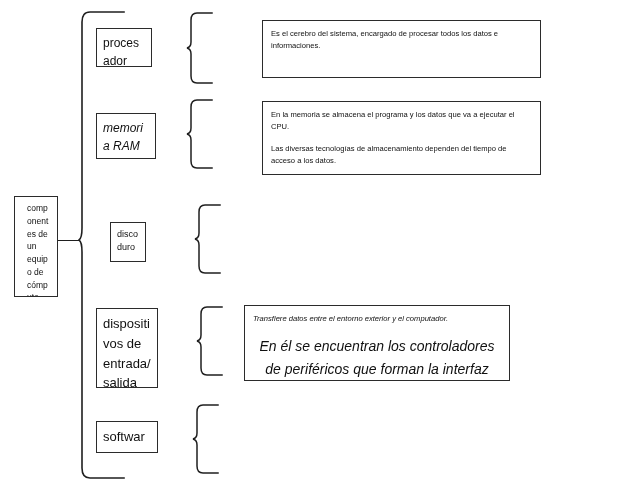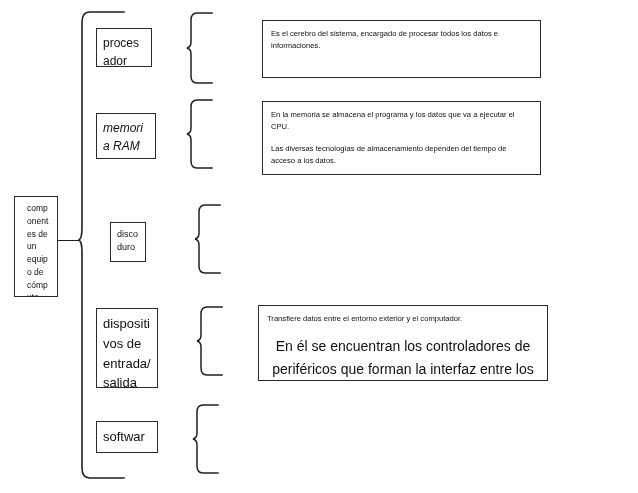--- a/index.html
+++ b/index.html
@@ -111,21 +111,21 @@
   </div>
 
   <div class="box node-box-lg" style="left:96px; top:308px; width:62px; height:80px;">dispositivos de entrada/salida</div>
 
   <div class="brace" style="left:196px; top:305px; width:28px; height:72px;">
     <svg width="28" height="72" viewBox="0 0 28 72" fill="none" xmlns="http://www.w3.org/2000/svg">
       <path d="M 26 2 L 11 2 Q 5 2 5 9 L 5 30 Q 5 35 1 36 Q 5 37 5 42 L 5 63 Q 5 70 11 70 L 26 70" stroke="#1f1f1f" stroke-width="1.5" fill="none" stroke-linecap="square"></path>
     </svg>
   </div>
 
-  <div class="box desc-box" style="left:258px; top:305px; width:290px; height:76px;">
+  <div class="box desc-box" style="left:244px; top:305px; width:266px; height:76px;font-style:italic;">
     <p>Transfiere datos entre el entorno exterior y el computador.</p>
     <p class="p-big">En él se encuentran los controladores de periféricos que forman la interfaz entre los periféricos, la memoria y el procesador.</p>
   </div>
 
   <div class="box node-box-lg" style="left:96px; top:421px; width:62px; height:32px;">software</div>
 
   <div class="brace" style="left:192px; top:403px; width:28px; height:72px;">
     <svg width="28" height="72" viewBox="0 0 28 72" fill="none" xmlns="http://www.w3.org/2000/svg">
       <path d="M 26 2 L 11 2 Q 5 2 5 9 L 5 30 Q 5 35 1 36 Q 5 37 5 42 L 5 63 Q 5 70 11 70 L 26 70" stroke="#1f1f1f" stroke-width="1.5" fill="none" stroke-linecap="square"></path>
     </svg>

